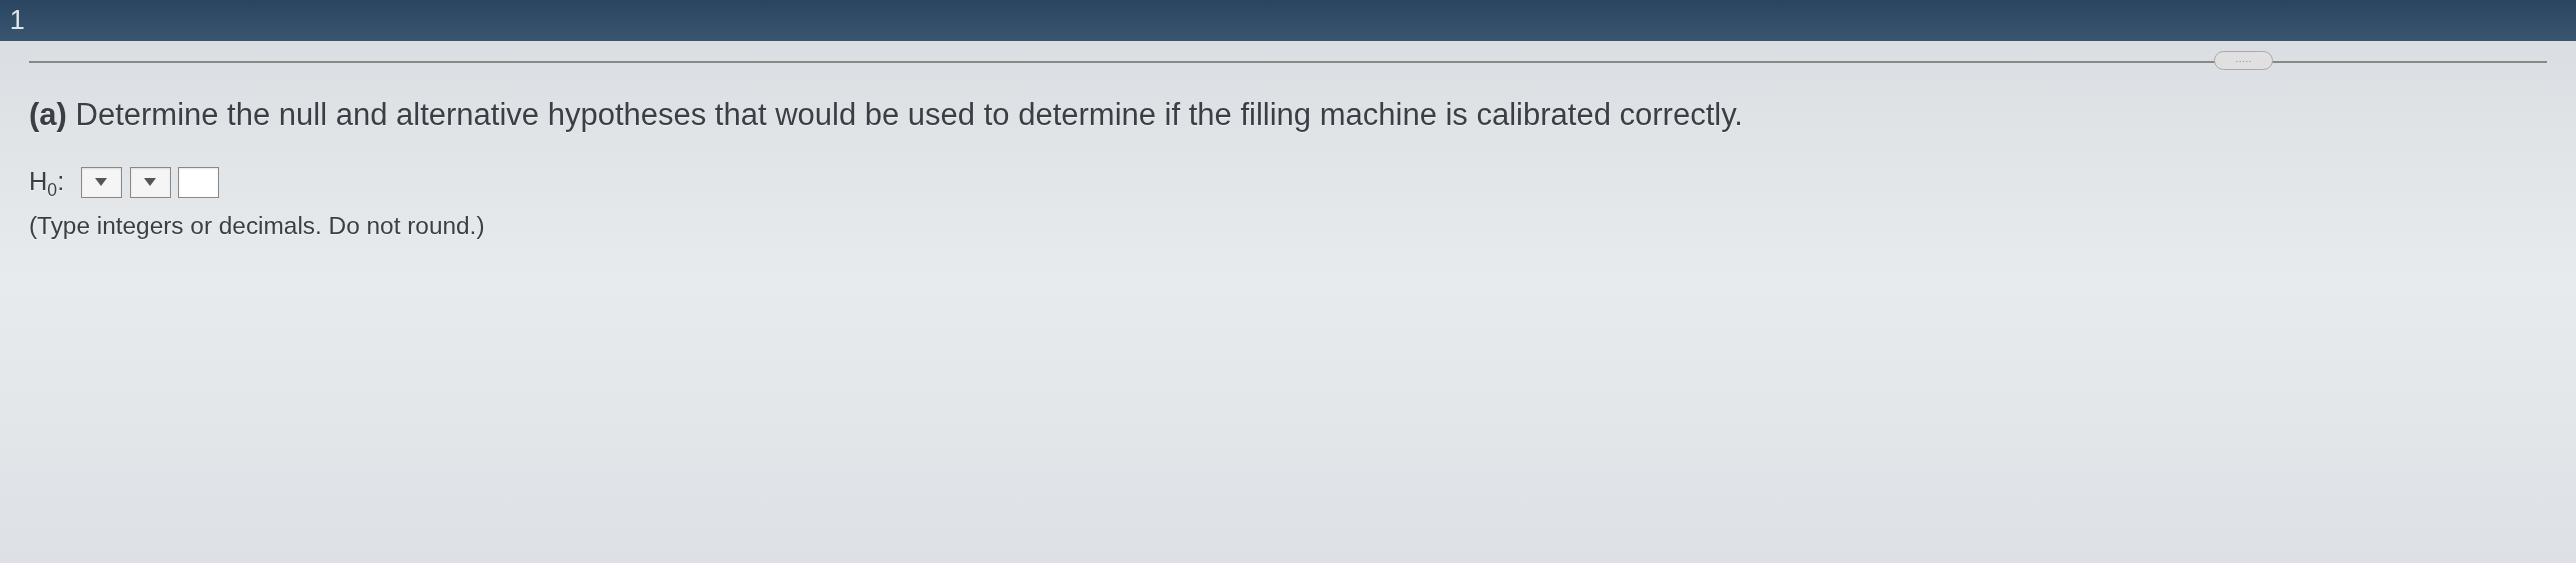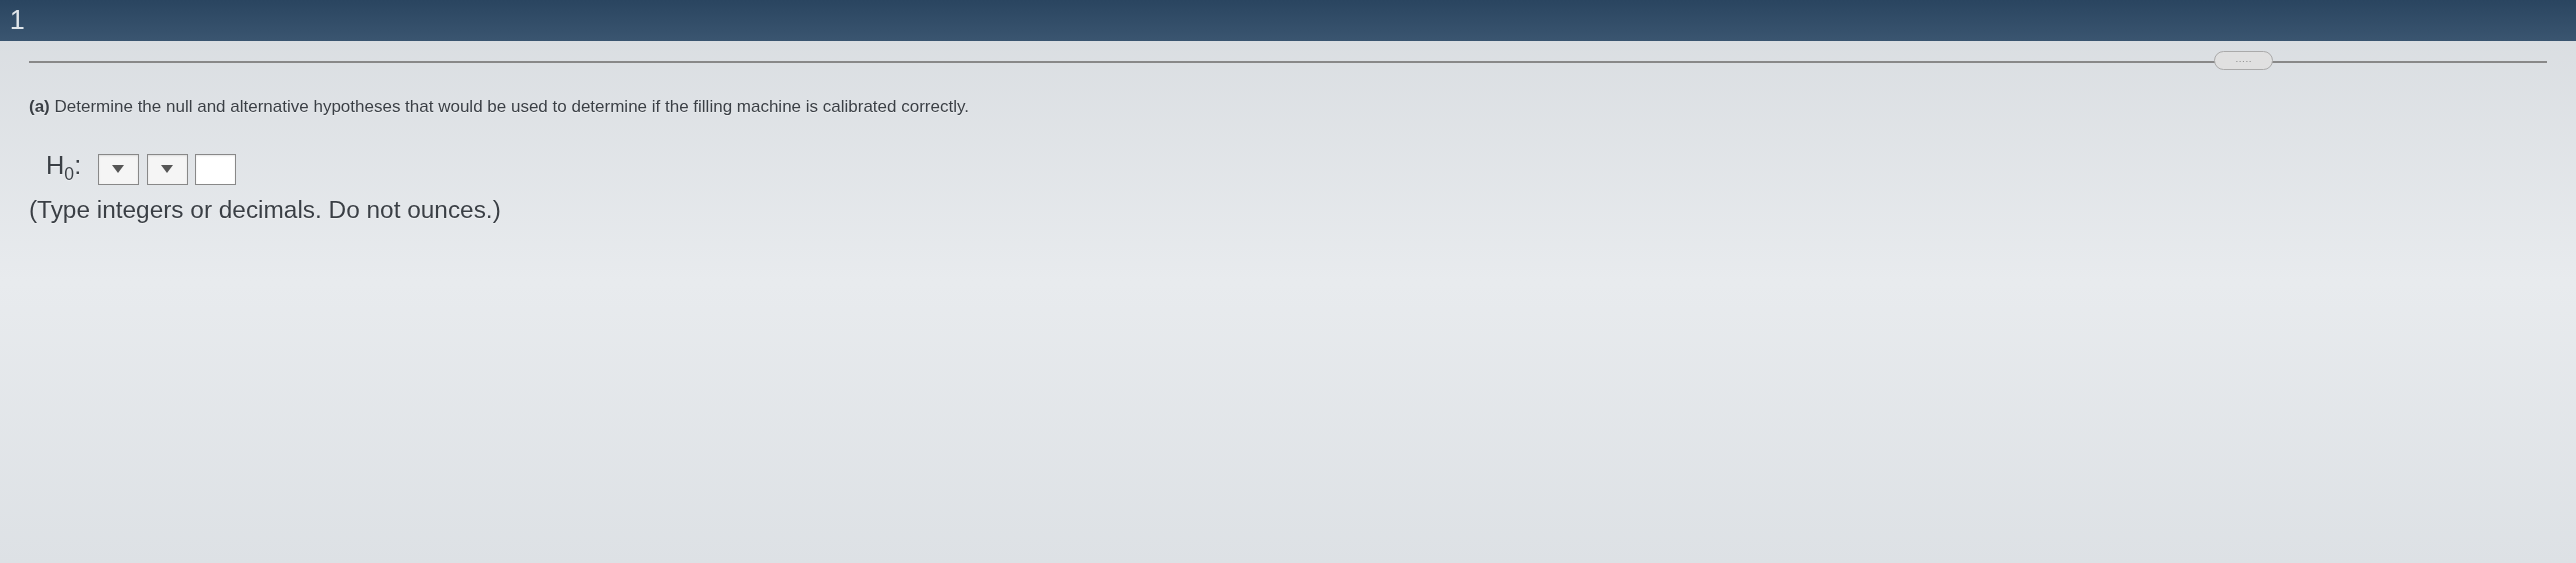--- a/index.html
+++ b/index.html
@@ -55,33 +55,32 @@
       border: 1px solid #aaa;
       border-radius: 9.8px;
       display: flex;
       align-items: center;
       justify-content: center;
       font-size: 9.8px;
       color: #888;
     }
     .part-a {
       color: #3a3f45;
-      font-size: 17px;
+      font-size: 31px;
       text-shadow: 0 1px 1px rgba(255,255,255,0.5);
       margin-bottom: 34px;
     }
     .part-label {
       font-weight: bold;
     }
     .hypothesis-row {
       display: flex;
-      align-items: flex-end;
+      align-items: flex-start;
       margin-bottom: 11.7px;
       gap: 7.8px;
-      margin-left: 17px;
     }
     .hyp-label {
       color: #3a3f45;
       font-size: 25.4px;
       text-shadow: 0 1px 1px rgba(255,255,255,0.5);
       min-width: 44px;
     }
     .hyp-sub {
       font-size: 17.6px;
       vertical-align: sub;
@@ -145,15 +144,15 @@
     <div class="dropdown">
       <div class="dropdown-arrow"></div>
     </div>
     <div class="dropdown">
       <div class="dropdown-arrow"></div>
     </div>
     <input class="input-box" type="text" style="">
   </div>
 
 
-  <div class="hint-text">(Type integers or decimals. Do not ounces.)</div>
+  <div class="hint-text">(Type integers or decimals. Do not round.)</div>
 </div>
 
 
 </body></html>

